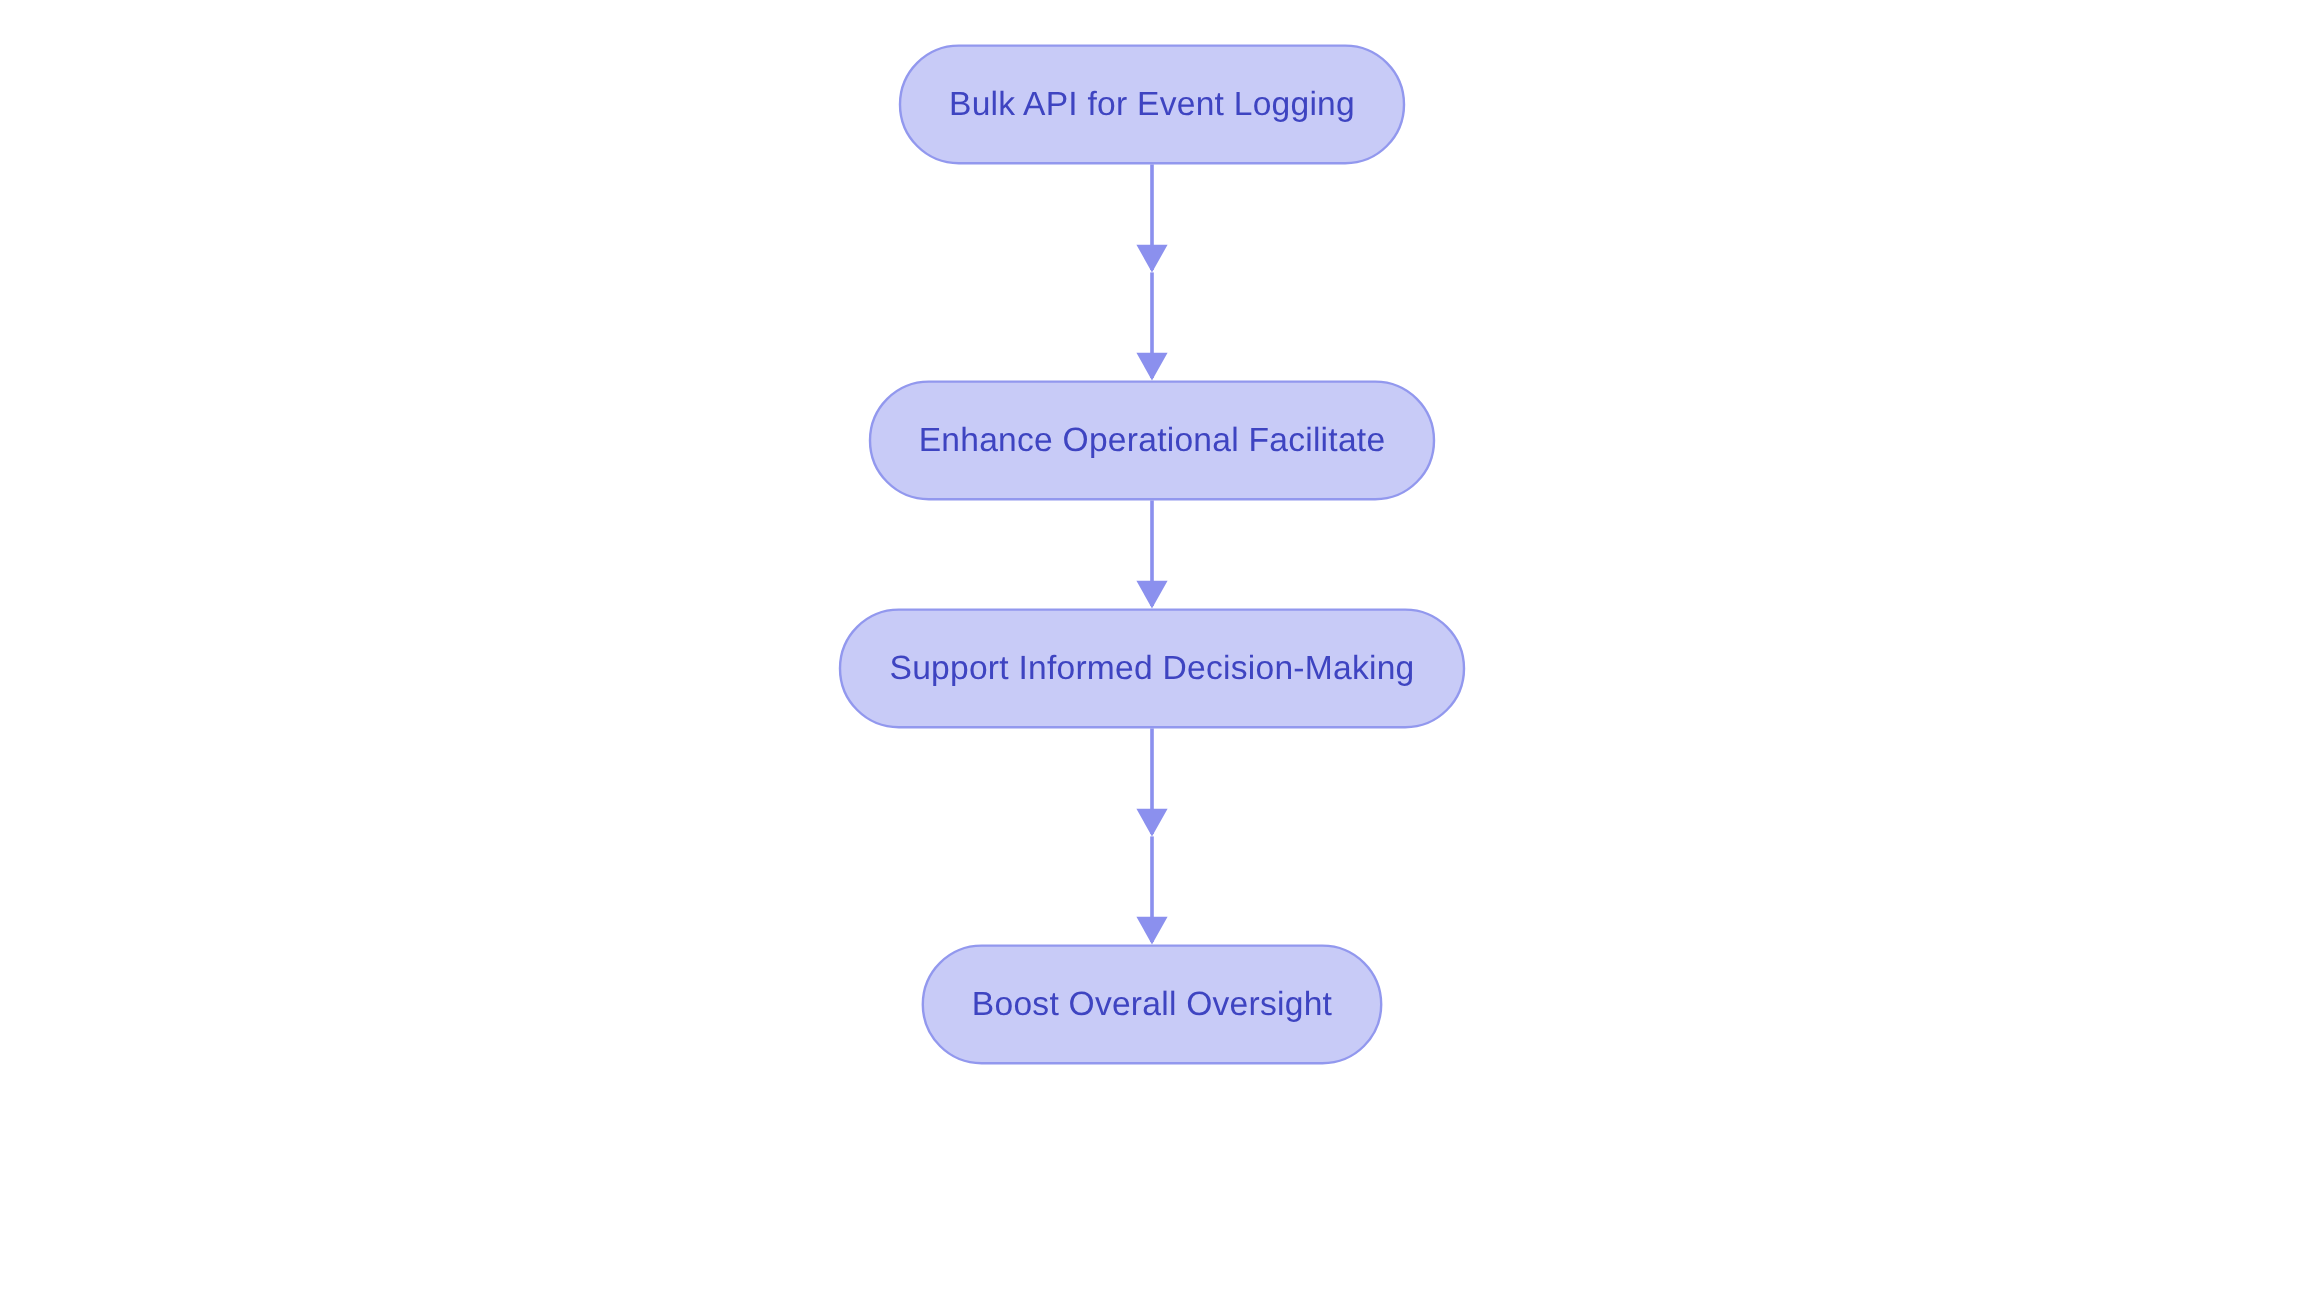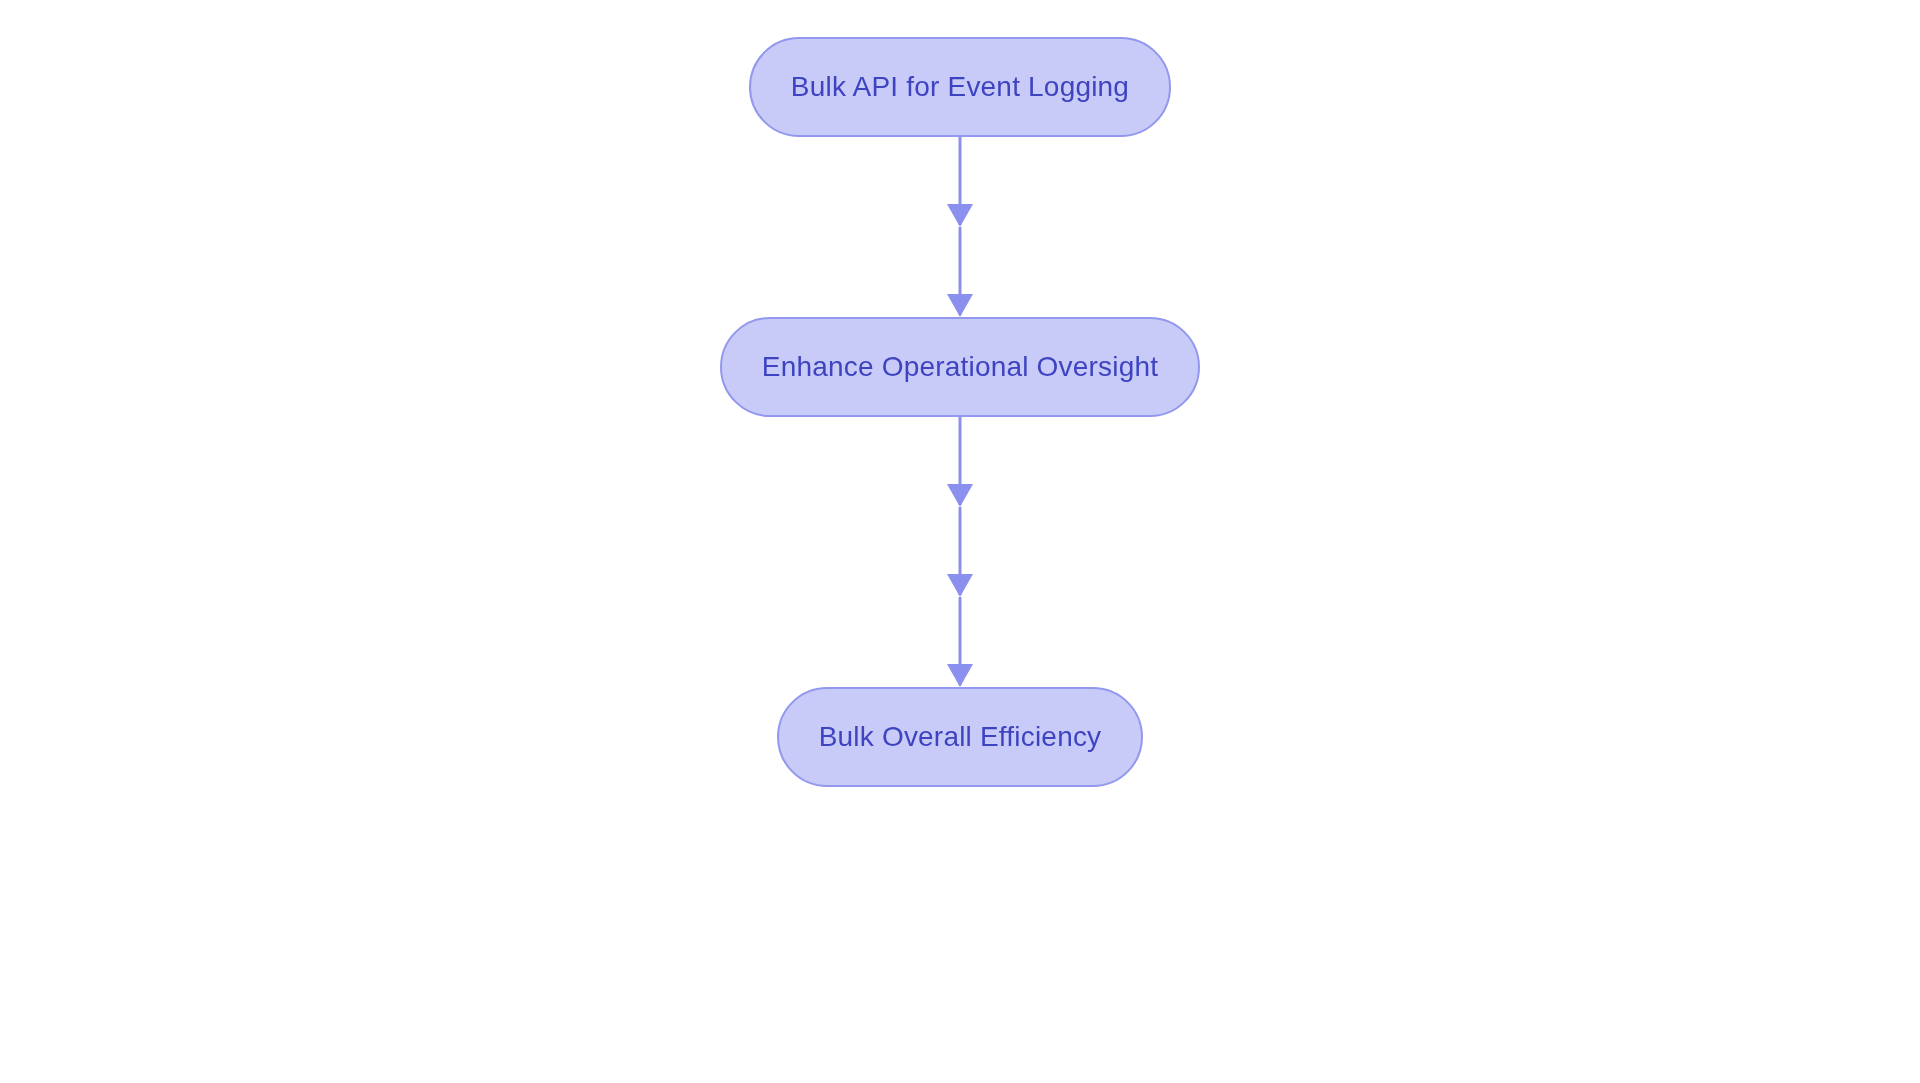--- a/index.html
+++ b/index.html
@@ -92,37 +92,40 @@
     <div class="connector-head"></div>
   </div>
 
 
   <div class="connector">
     <div class="connector-line"></div>
     <div class="connector-head"></div>
   </div>
 
   <div class="node">
-    <span class="node-label">Enhance Operational Oversight</span>
+    <span class="node-label">Enhance Operational Facilitate</span>
+  </div>
+
+  <div class="connector">
+    <div class="connector-line"></div>
+    <div class="connector-head"></div>
+  </div>
+
+  <div class="node">
+    <span class="node-label">Support Informed Decision-Making</span>
   </div>
 
   <div class="connector">
     <div class="connector-line"></div>
     <div class="connector-head"></div>
   </div>
 
 
   <div class="connector">
     <div class="connector-line"></div>
     <div class="connector-head"></div>
   </div>
 
-
-  <div class="connector">
-    <div class="connector-line"></div>
-    <div class="connector-head"></div>
-  </div>
-
   <div class="node">
-    <span class="node-label">Bulk Overall Efficiency</span>
+    <span class="node-label">Boost Overall Oversight</span>
   </div>
 </div>
 </div>
 
 </body></html>

